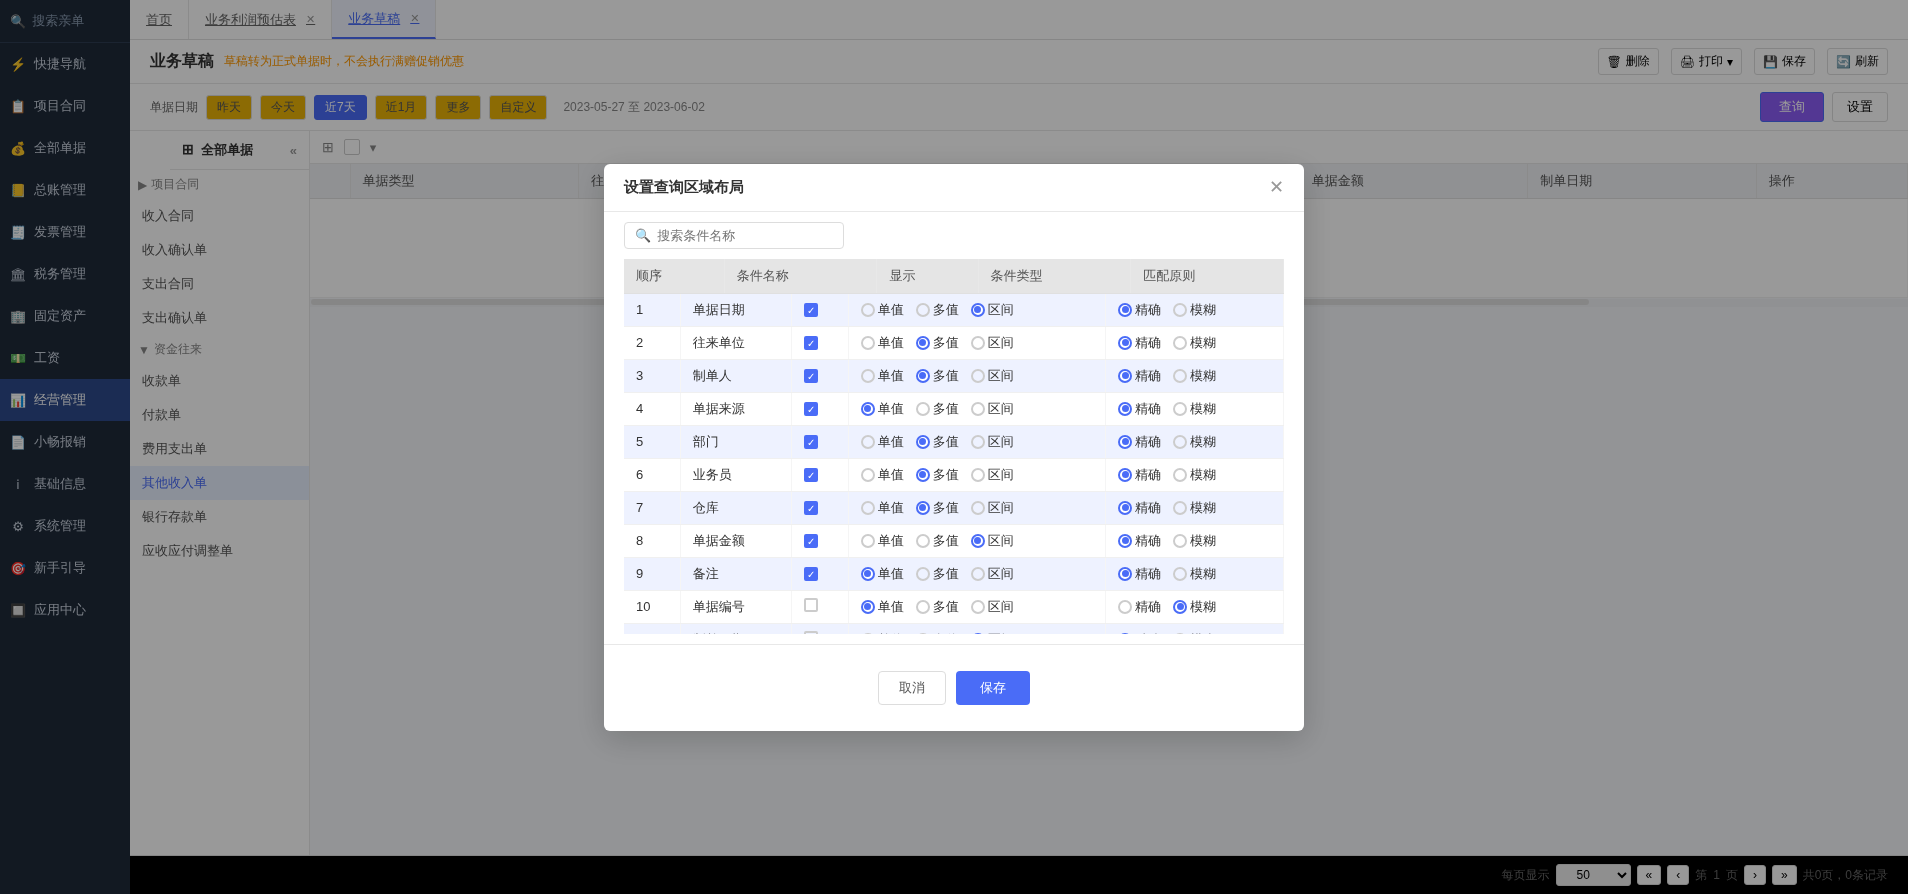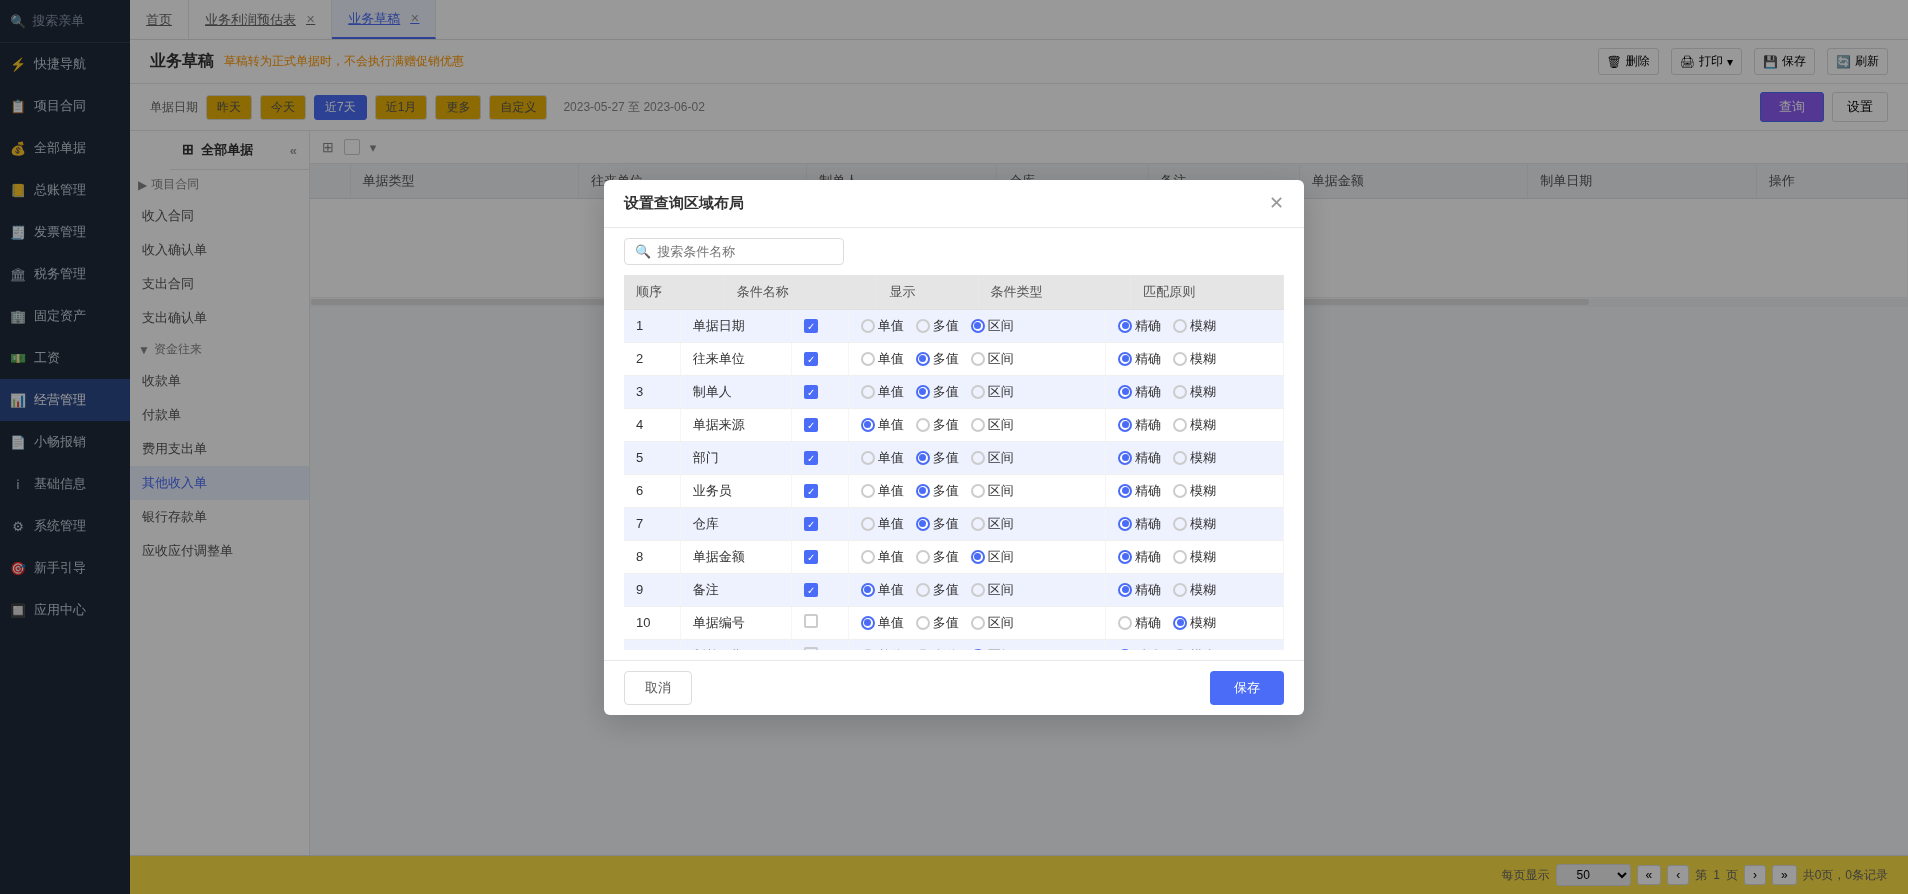--- a/index.html
+++ b/index.html
@@ -50,21 +50,21 @@
     .left-panel-section { padding: 6px 8px; color: #888; font-size: 12px; display: flex; align-items: center; gap: 4px; cursor: pointer; }
 
     
     .table-area { flex: 1; overflow: auto; background: #f5f7fa; }
     .table-wrap { background: #fff; }
     .data-table { width: 100%; border-collapse: collapse; font-size: 13px; }
     .data-table th { background: #f0f2f5; padding: 8px 12px; text-align: left; font-weight: normal; color: #555; border-bottom: 1px solid #e0e0e0; border-right: 1px solid #e8e8e8; white-space: nowrap; }
     .data-table td { padding: 8px 12px; border-bottom: 1px solid #f0f0f0; border-right: 1px solid #f5f5f5; color: #333; }
 
     
-    .bottom-bar { background: #fde047; border-top: 1px solid #e0e0e0; padding: 8px 20px; display: flex; align-items: center; justify-content: space-between; font-size: 12px; color: #666; }
+    .bottom-bar { background: #000000; border-top: 1px solid #e0e0e0; padding: 8px 20px; display: flex; align-items: center; justify-content: space-between; font-size: 12px; color: #666; }
     .pagination { display: flex; align-items: center; gap: 6px; }
     .page-btn { padding: 2px 8px; border: 1px solid #ddd; border-radius: 3px; cursor: pointer; background: #fff; font-size: 12px; }
 
     
     .overlay { position: fixed; top: 0; left: 0; right: 0; bottom: 0; background: rgba(0,0,0,0.4); z-index: 100; display: flex; align-items: center; justify-content: center; }
 
     
     .modal { background: #fff; border-radius: 6px; width: 700px; max-height: 680px; display: flex; flex-direction: column; box-shadow: 0 8px 32px rgba(0,0,0,0.18); }
     .modal-header { padding: 14px 20px; border-bottom: 1px solid #e8e8e8; display: flex; align-items: center; justify-content: space-between; }
     .modal-title { font-size: 15px; font-weight: bold; color: #333; }
@@ -92,21 +92,21 @@
     
     .radio-group { display: flex; align-items: center; gap: 12px; white-space: nowrap; }
     .radio-item { display: flex; align-items: center; gap: 3px; cursor: pointer; }
     .radio-circle { width: 14px; height: 14px; border-radius: 50%; border: 2px solid #ccc; display: inline-flex; align-items: center; justify-content: center; flex-shrink: 0; }
     .radio-circle.checked { border-color: #4a6cf7; background: #fff; }
     .radio-circle.checked::after { content: ''; width: 7px; height: 7px; border-radius: 50%; background: #4a6cf7; }
     .checkbox-sq { width: 14px; height: 14px; border: 2px solid #ccc; border-radius: 2px; display: inline-flex; align-items: center; justify-content: center; flex-shrink: 0; }
     .checkbox-sq.checked { background: #4a6cf7; border-color: #4a6cf7; color: #fff; font-size: 10px; }
 
     
-    .modal-footer { padding: 10px 20px; border-top: 1px solid #e8e8e8; display: flex; justify-content: space-between; gap: 10px; }
+    .modal-footer { padding: 26px 20px; border-top: 1px solid #e8e8e8; display: flex; justify-content: center; gap: 10px; }
     .btn-cancel { padding: 7px 20px; border: 1px solid #ddd; border-radius: 4px; background: #fff; color: #555; cursor: pointer; font-size: 13px; }
     .btn-save { padding: 7px 24px; border: none; border-radius: 4px; background: #4a6cf7; color: #fff; cursor: pointer; font-size: 13px; }
 
     .scrollbar-area { height: 340px; overflow-y: auto; }
     .scrollbar-area::-webkit-scrollbar { width: 6px; }
     .scrollbar-area::-webkit-scrollbar-thumb { background: #ccc; border-radius: 3px; }
   </style>
 </head>
 <body>
 

